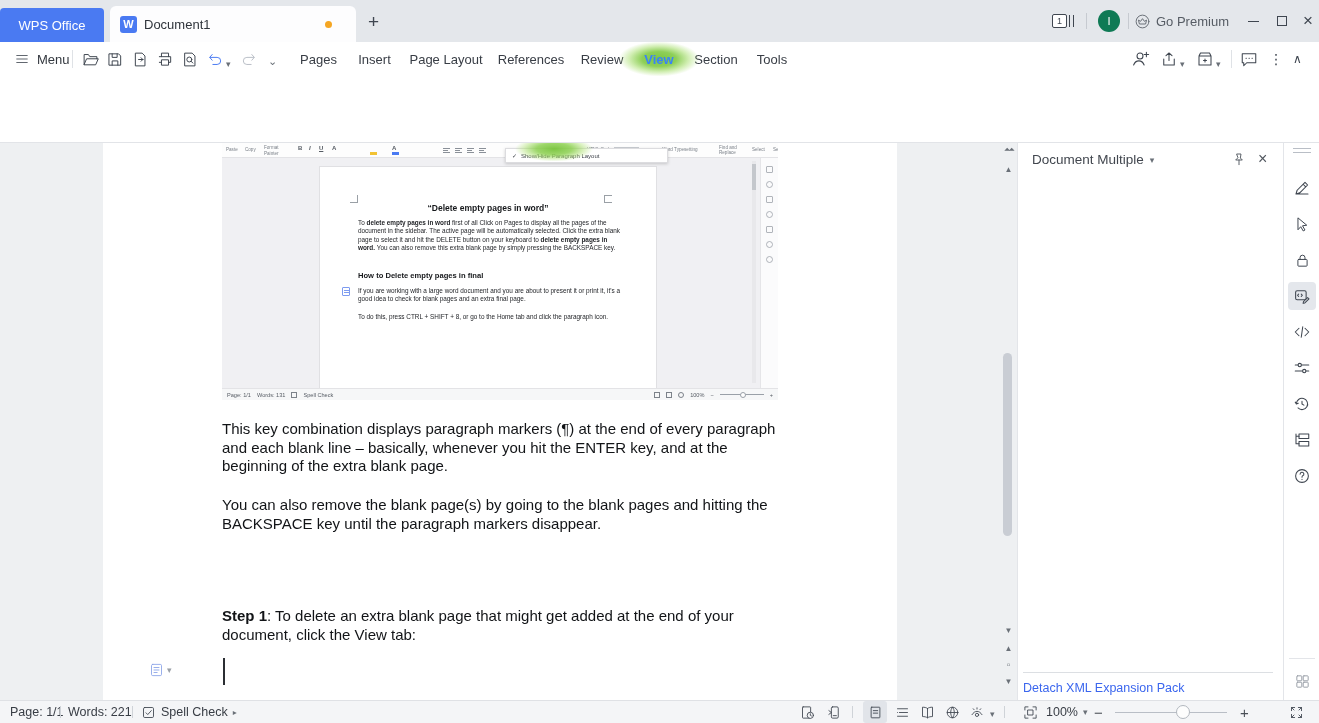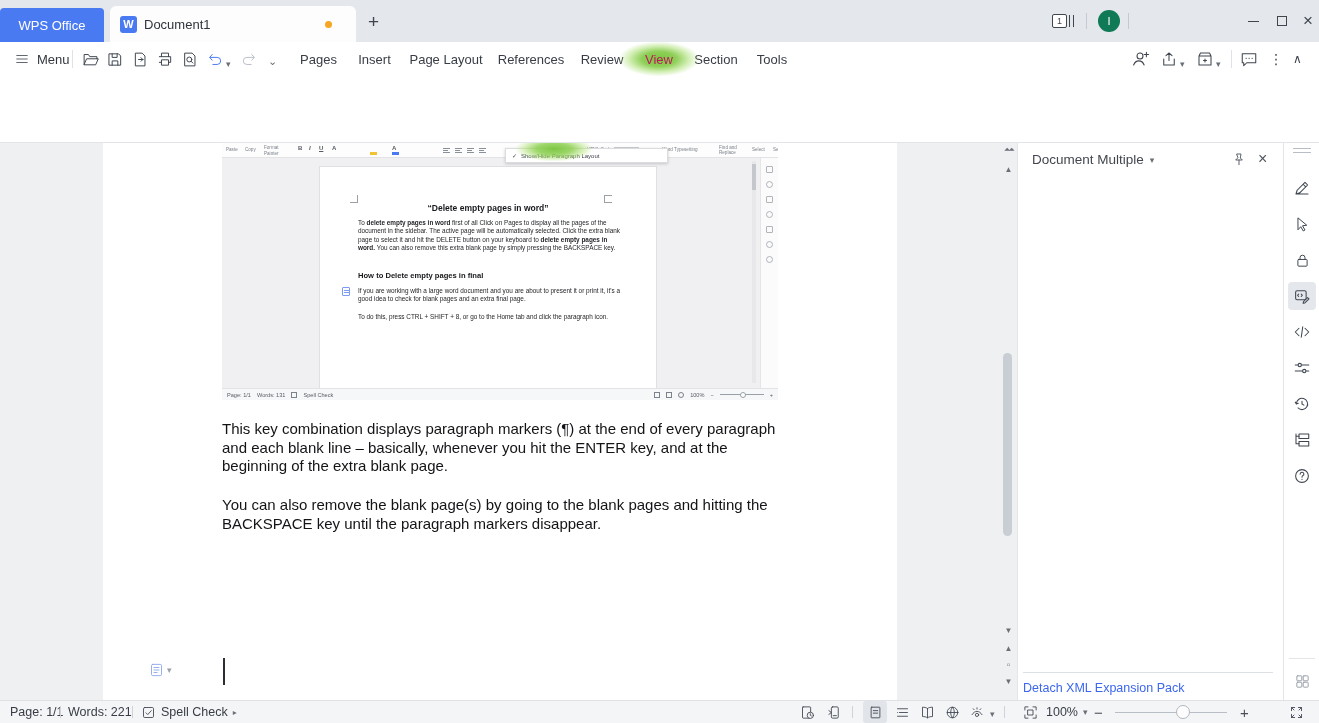--- a/index.html
+++ b/index.html
@@ -39,21 +39,21 @@
   #btn-close{ left:1297px; top:0; width:22px; height:42px; display:flex; align-items:center; justify-content:center;
     font-size:17px; color:#3f4650; }
 
   
   #quickbar { left:0; top:42px; width:1319px; height:34px; background:#fff; }
   #menu-btn { left:14px; top:0; height:34px; display:flex; align-items:center; gap:7px; font-size:13px; color:#33383f; }
   .qb-icon { top:7px; width:22px; height:20px; display:flex; align-items:center; justify-content:center; }
   .qb-div { width:1px; height:18px; background:#dfe2e6; top:8px; }
   .caret { font-size:9px; color:#6a7078; }
   .tab { top:0; height:34px; display:flex; align-items:center; justify-content:center; font-size:13px; color:#383d45; }
-  #tab-view { color:#be185d; z-index:2; }
+  #tab-view { color:#3b82f6; z-index:2;font-weight:bold; }
   .tab-glow { position:absolute; left:50%; top:50%; transform:translate(-50%,-50%); width:106px; height:46px;
     background:radial-gradient(ellipse 50% 50% at 50% 50%, rgba(120,196,60,.98) 0%, rgba(130,202,70,.9) 32%,
       rgba(165,222,105,.5) 56%, rgba(195,235,145,0) 76%); z-index:-1; pointer-events:none; }
   #cmd-search { left:815px; top:0; height:34px; display:flex; align-items:center; gap:6px; }
   #cmd-search .ph { font-size:13px; color:#9aa0a8; }
 
   
   #ribbon { left:0; top:76px; width:1319px; height:67px; background:#fff; border-bottom:1px solid #e2e4e8; }
   .rbig { top:80px; height:56px; text-align:center; font-size:12px; color:#3f4650; }
   .rbig svg { margin:2px auto 4px; }
@@ -160,20 +160,27 @@
   </div>
   <div id="newtab-btn" class="abs">+</div>
 
   <div id="win-count" class="abs tb-right">
     <span class="wc-rect">1</span>
     <span class="wc-lines"></span>
   </div>
   <div class="abs tb-divider" style="left:1086px"></div>
   <div id="avatar" class="abs">I</div>
   <div class="abs tb-divider" style="left:1128px"></div>
+  <div id="premium" class="abs tb-right">
+    <svg class="ic" width="17" height="17" viewBox="0 0 24 24">
+      <circle cx="12" cy="12" r="9" stroke="#6a7077"></circle>
+      <path d="M7.5 15l-1.2-5 3 1.8L12 8l2.7 3.8 3-1.8-1.2 5z" stroke="#6a7077"></path>
+    </svg>
+    <span>Go Premium</span>
+  </div>
   <div id="btn-min" class="abs">
       <i></i>
     </div>
   <div id="btn-max" class="abs">
       <i></i>
     </div>
   <div id="btn-close" class="abs">×</div>
 </div>
 
 <div id="quickbar" class="abs">
@@ -502,20 +509,21 @@
         <span>−</span>
         <span class="ms-slider">
             <i></i>
           </span>
         <span>+</span>
       </div>
     </div>
 
     <div class="doc-p" style="top:277px">This key combination displays paragraph markers (¶) at the end of every paragraph and each blank line – basically, whenever you hit the ENTER key, and at the beginning of the extra blank page.</div>
     <div class="doc-p" style="top:353px">You can also remove the blank page(s) by going to the blank pages and hitting the BACKSPACE key until the paragraph markers disappear.</div>
+    <div class="doc-p" style="top:464px"><b>Step 1</b><span>: To delete an extra blank page that might get added at the end of your document, click the View tab:</span></div>
     <div id="caret-bar"></div>
     <div id="margin-btn">
       <svg class="ic" width="15" height="16" viewBox="0 0 24 24" style="stroke:#8aa4e8">
         <rect x="4" y="3" width="16" height="18" rx="2"></rect>
           <path d="M8 8h8M8 12h8M8 16h5"></path>
       </svg>
       <span class="caret" style="color:#9aa0a8">▾</span>
     </div>
   </div>
 

